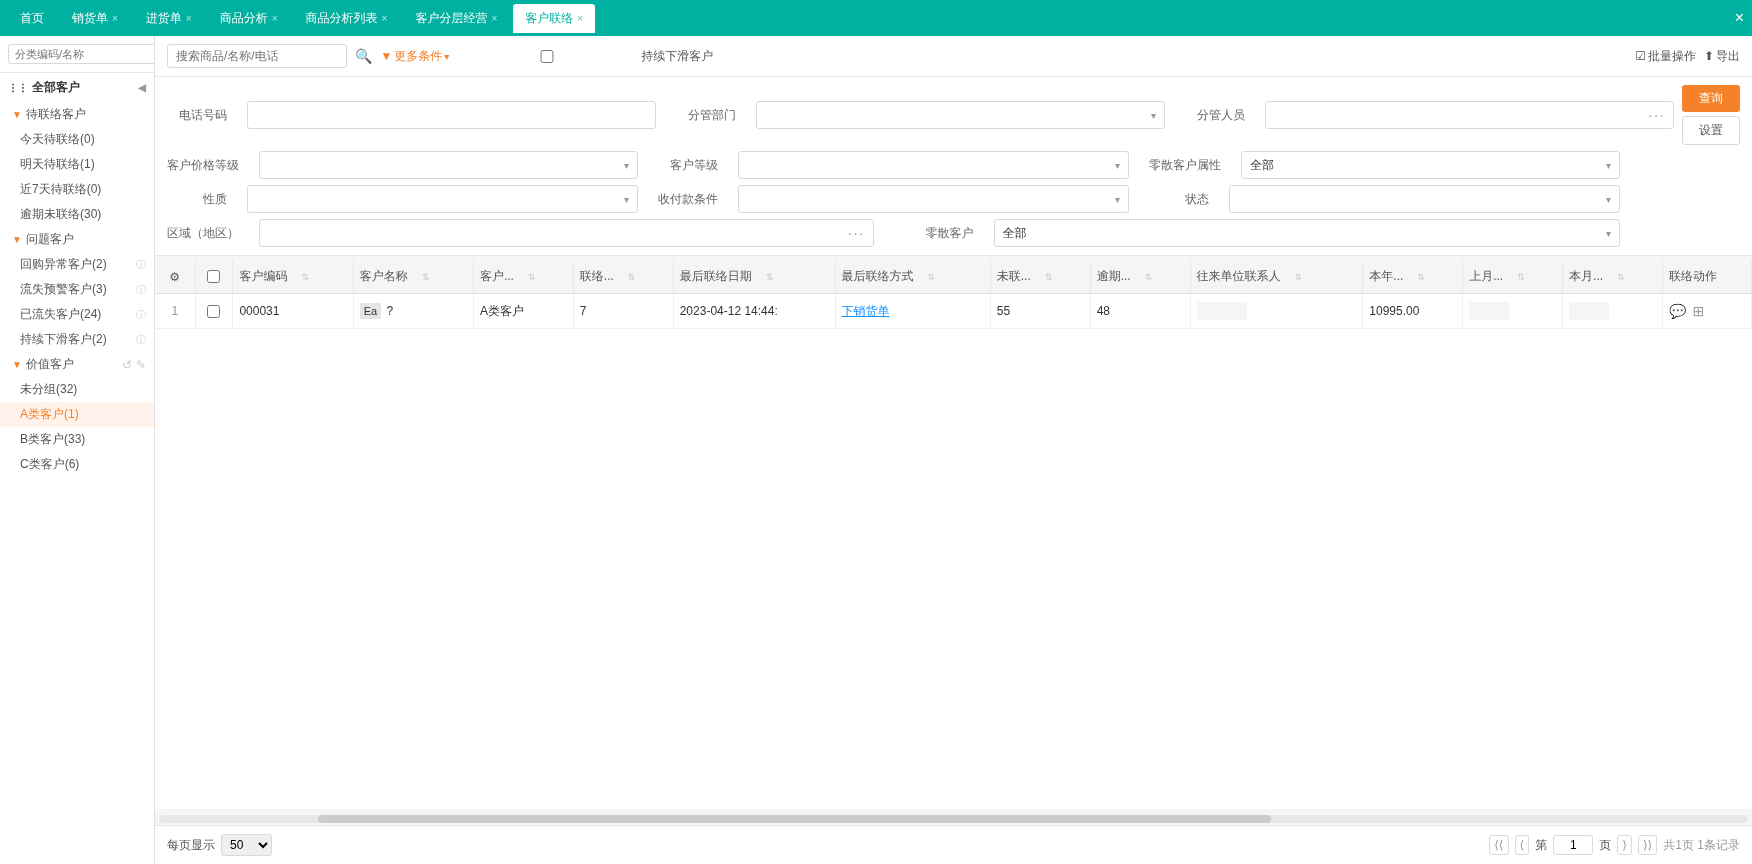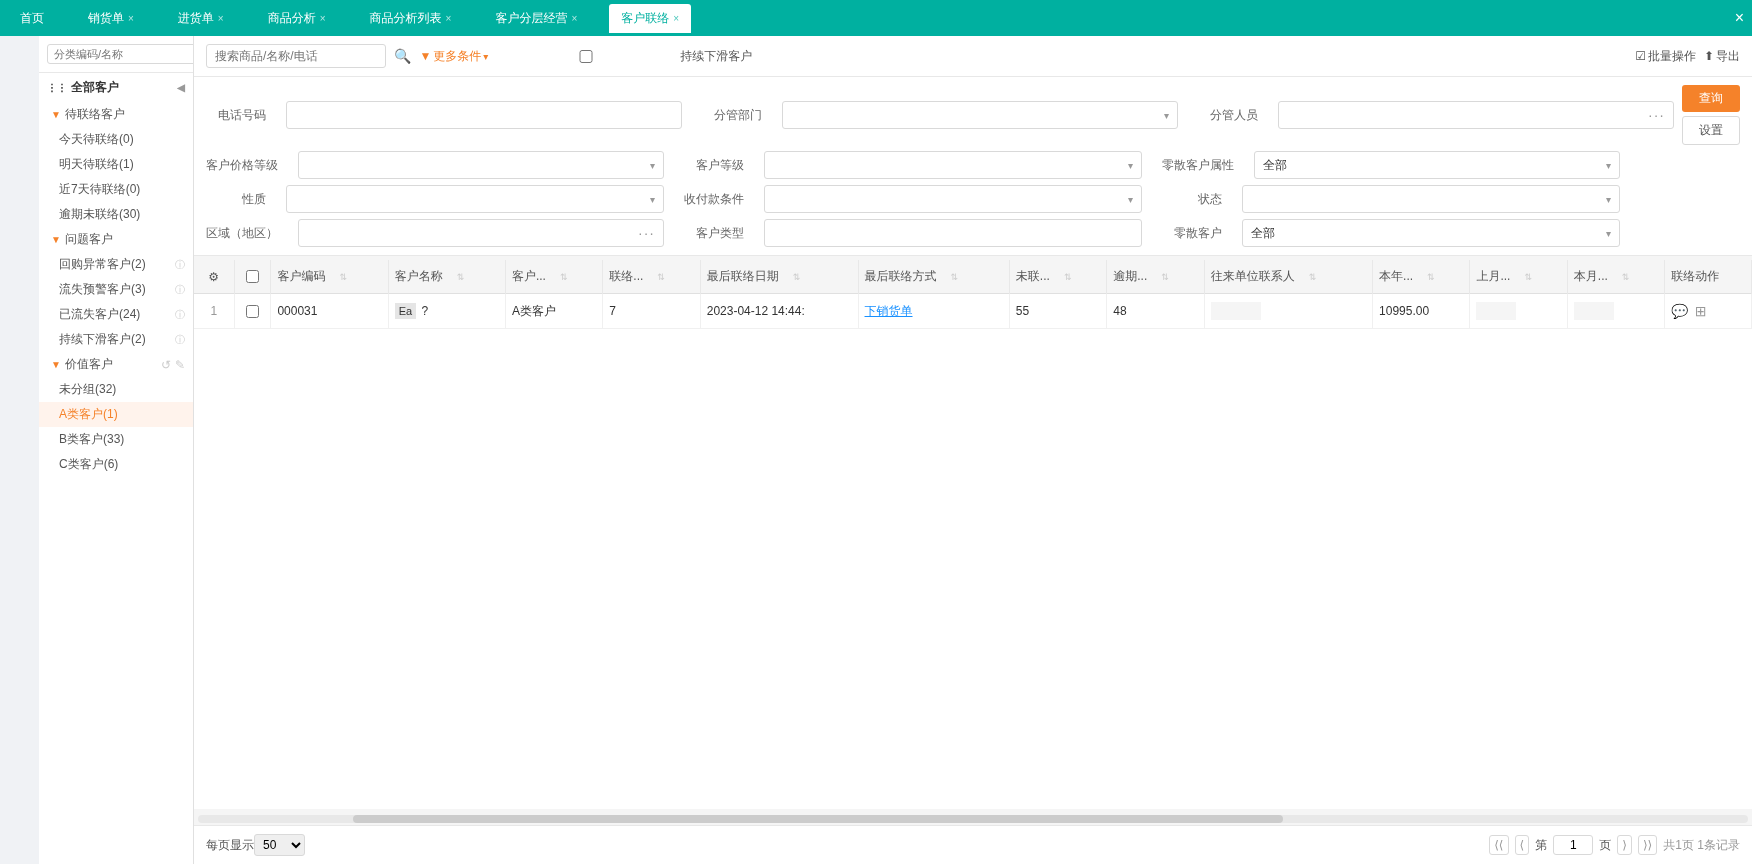--- a/index.html
+++ b/index.html
@@ -5,21 +5,21 @@
     * { box-sizing: border-box; margin: 0; padding: 0; font-family: 'Microsoft YaHei', Arial, sans-serif; font-size: 12px; }
     body { background: #f0f2f5; width: 1752px; height: 864px; overflow: hidden; }
 
     
     .top-nav {
       background: #00b0a0;
       height: 36px;
       display: flex;
       align-items: center;
       padding: 0 8px;
-      gap: 20px;
+      gap: 4px;
     }
     .top-nav .nav-item {
       color: #fff;
       padding: 6px 12px;
       cursor: pointer;
       white-space: nowrap;
       display: flex;
       align-items: center;
       gap: 4px;
       border-radius: 3px 3px 0 0;
@@ -30,21 +30,20 @@
       margin-left: auto;
       color: #fff;
       cursor: pointer;
       font-size: 16px;
     }
 
     
     .main-layout {
       display: flex;
       height: calc(864px - 36px);
-      padding-left: 39px;
     }
 
     
     .sidebar {
       width: 155px;
       background: #fff;
       border-right: 1px solid #e0e0e0;
       display: flex;
       flex-direction: column;
       overflow-y: auto;
@@ -265,20 +264,21 @@
       background: #fff;
       padding: 8px 12px;
       display: flex;
       align-items: center;
       justify-content: space-between;
       border-top: 1px solid #e8e8e8;
     }
     .pagination-bar .page-size {
       display: flex;
       align-items: center;
+      gap: 6px;
       color: #555;
     }
     .pagination-bar .page-size select {
       border: 1px solid #d9d9d9;
       border-radius: 3px;
       padding: 2px 4px;
       font-size: 12px;
       outline: none;
     }
     .pagination-bar .page-nav {
@@ -561,26 +561,20 @@
 
         <div class="filter-row">
           <div class="filter-field">
             <label>区域（地区）</label>
             <div class="field-input">
               <span></span>
               <span class="dots">···</span>
             </div>
           </div>
           <div class="filter-divider"></div>
-          <div class="filter-field">
-            <label>客户类型</label>
-            <div class="field-input">
-              <span></span>
-            </div>
-          </div>
           <div class="filter-divider"></div>
           <div class="filter-field">
             <label>零散客户</label>
             <div class="field-input">
               <span>全部</span>
               <span class="arrow">▾</span>
             </div>
           </div>
           <div style="width: 120px;"></div>
         </div>

